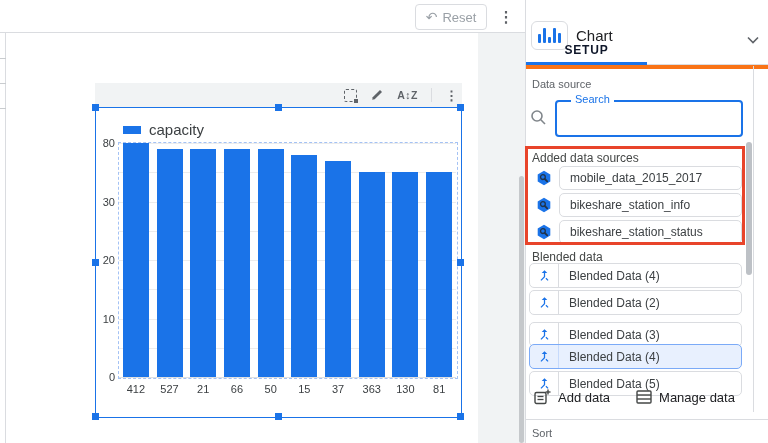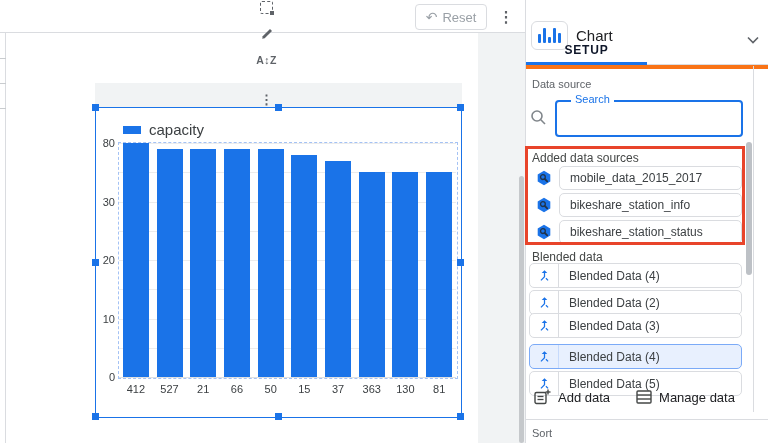--- a/index.html
+++ b/index.html
@@ -18,21 +18,21 @@
     justify-content:center; color:#5f6368; font-size:15px; font-weight:bold; letter-spacing:0; cursor:pointer; }
 
   
   .page-left-line { left:5px; top:33px; width:1px; height:410px; background:#dadce0; }
   .left-tick { left:0; width:6px; height:1px; background:#c9cccf; }
   .gutter { left:478px; top:33px; width:47px; height:410px; background:#f1f3f4; }
   .gutter-thumb { left:519px; top:176px; width:5px; height:267px; background:#c5c8cb; border-radius:3px; }
 
   
   .chart-toolbar { left:95px; top:83px; width:367px; height:24px; background:#f1f3f4;
-    display:flex; align-items:center; justify-content:flex-end; gap:13px; padding-right:24px;flex-direction:column; }
+    display:flex; align-items:center; justify-content:flex-end; gap:13px; padding-right:4px; }
   .tb-icon { display:flex; align-items:center; justify-content:center; color:#5f6368; cursor:pointer; }
   .marquee { width:13px; height:13px; border:1.5px dashed #5f6368; border-radius:2px; position:relative; }
   .marquee::after { content:""; position:absolute; right:-2px; bottom:-2px; width:4px; height:4px; background:#5f6368; }
   .az { font-size:10.5px; color:#5f6368; letter-spacing:0.5px; font-weight:bold; }
   .tb-divider { width:1px; height:14px; background:#dadce0; }
   .tb-kebab { color:#5f6368; font-size:13px; font-weight:bold; }
 
   
   .chart-box { left:95px; top:107px; width:367px; height:311px; border:1.5px solid #1a73e8; background:#fff; }
   .handle { position:absolute; width:7px; height:7px; background:#1a73e8; }
@@ -248,21 +248,21 @@
           <span class="blend-text">Blended Data (4)</span>
         </div>
         <div class="blend-pill" style="top: 290px;">
           <span class="blend-icon-cell">
             <svg width="15" height="15" viewBox="0 0 24 24">
   <path d="M17 20.41 18.41 19 15 15.59 13.59 17 17 20.41zM7.5 8H11v5.59L5.59 19 7 20.41l6-6V8h3.5L12 3.5 7.5 8z" fill="#1a73e8"></path>
             </svg>
           </span>
           <span class="blend-text">Blended Data (2)</span>
         </div>
-        <div class="blend-pill" style="top: 313px;">
+        <div class="blend-pill" style="top: 322px;">
           <span class="blend-icon-cell">
             <svg width="15" height="15" viewBox="0 0 24 24">
   <path d="M17 20.41 18.41 19 15 15.59 13.59 17 17 20.41zM7.5 8H11v5.59L5.59 19 7 20.41l6-6V8h3.5L12 3.5 7.5 8z" fill="#1a73e8"></path>
             </svg>
           </span>
           <span class="blend-text">Blended Data (3)</span>
         </div>
         <div class="blend-pill selected" style="top: 344px;">
           <span class="blend-icon-cell">
             <svg width="15" height="15" viewBox="0 0 24 24">

